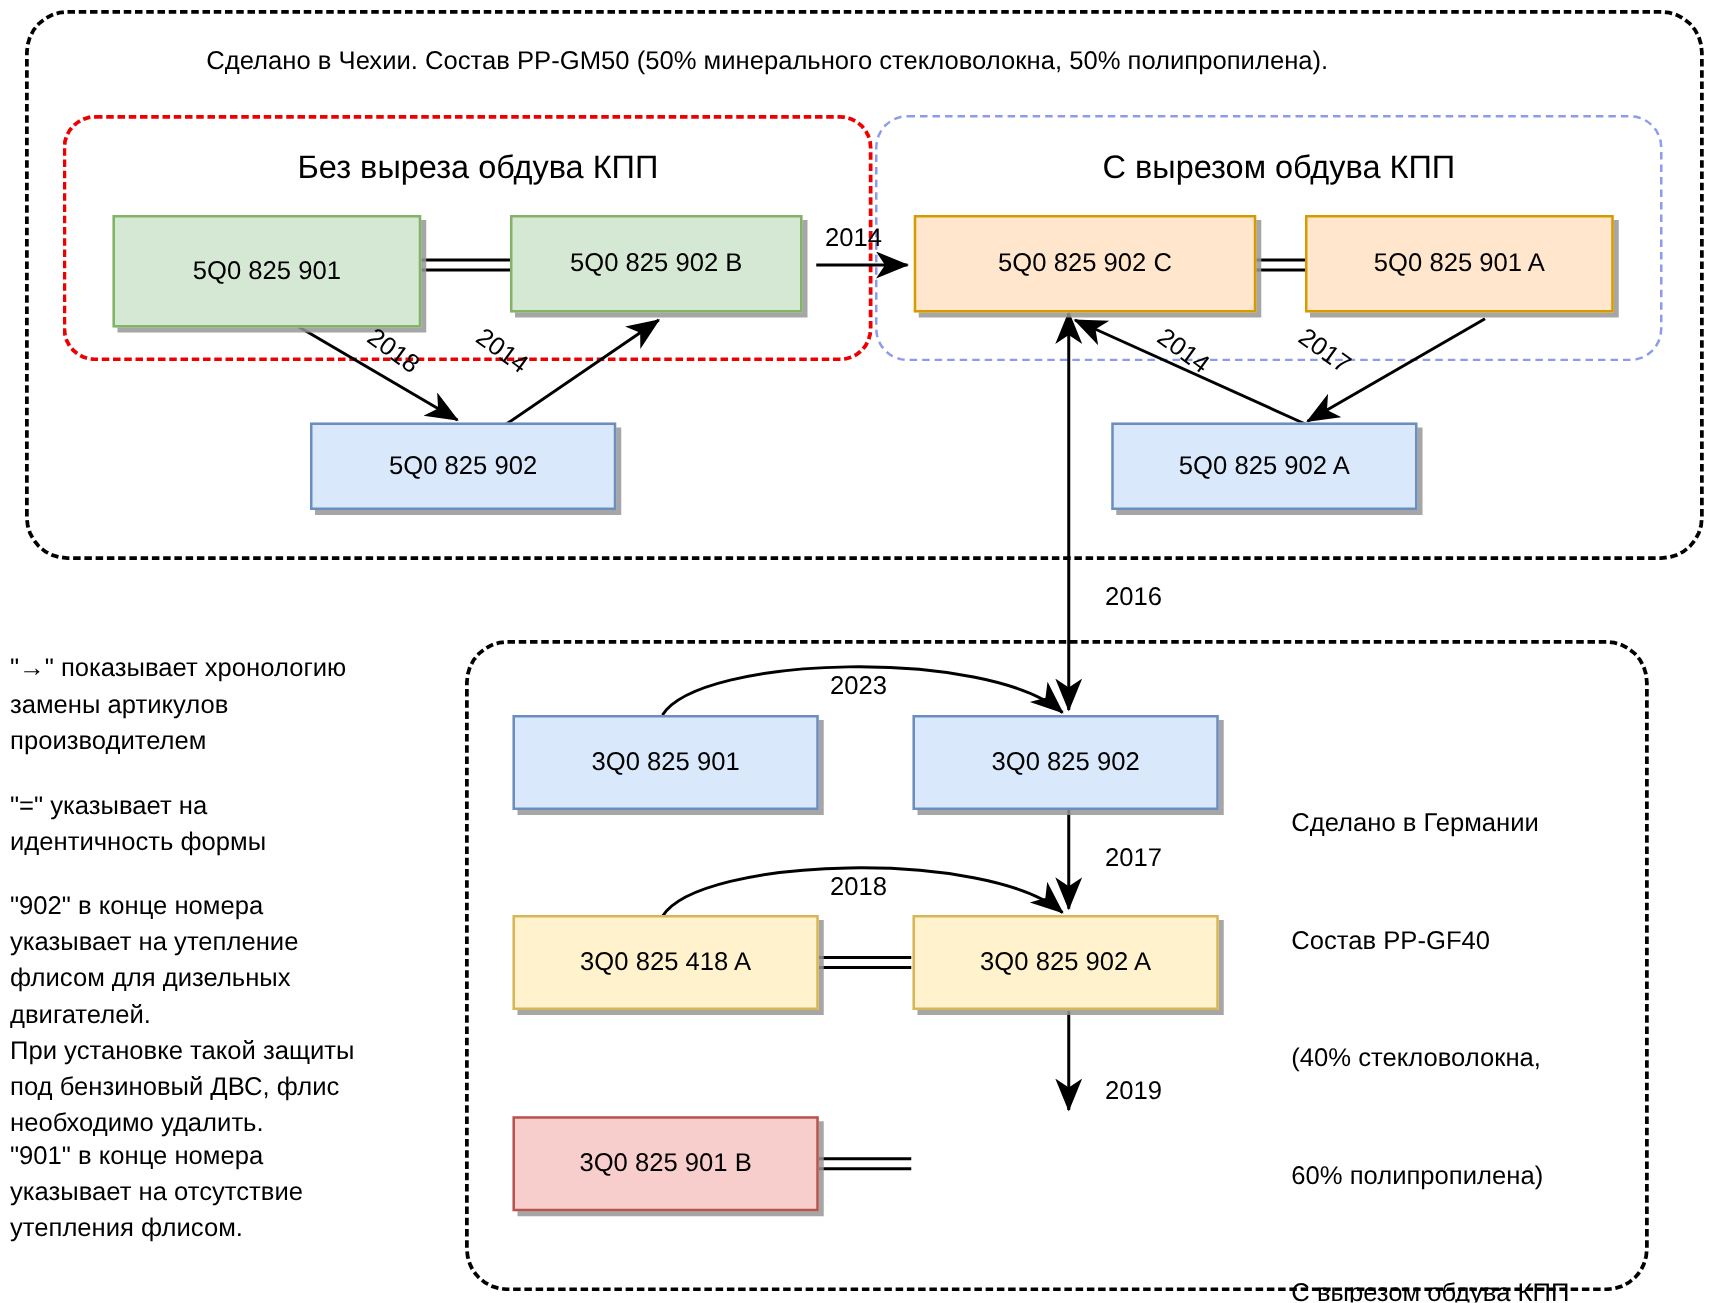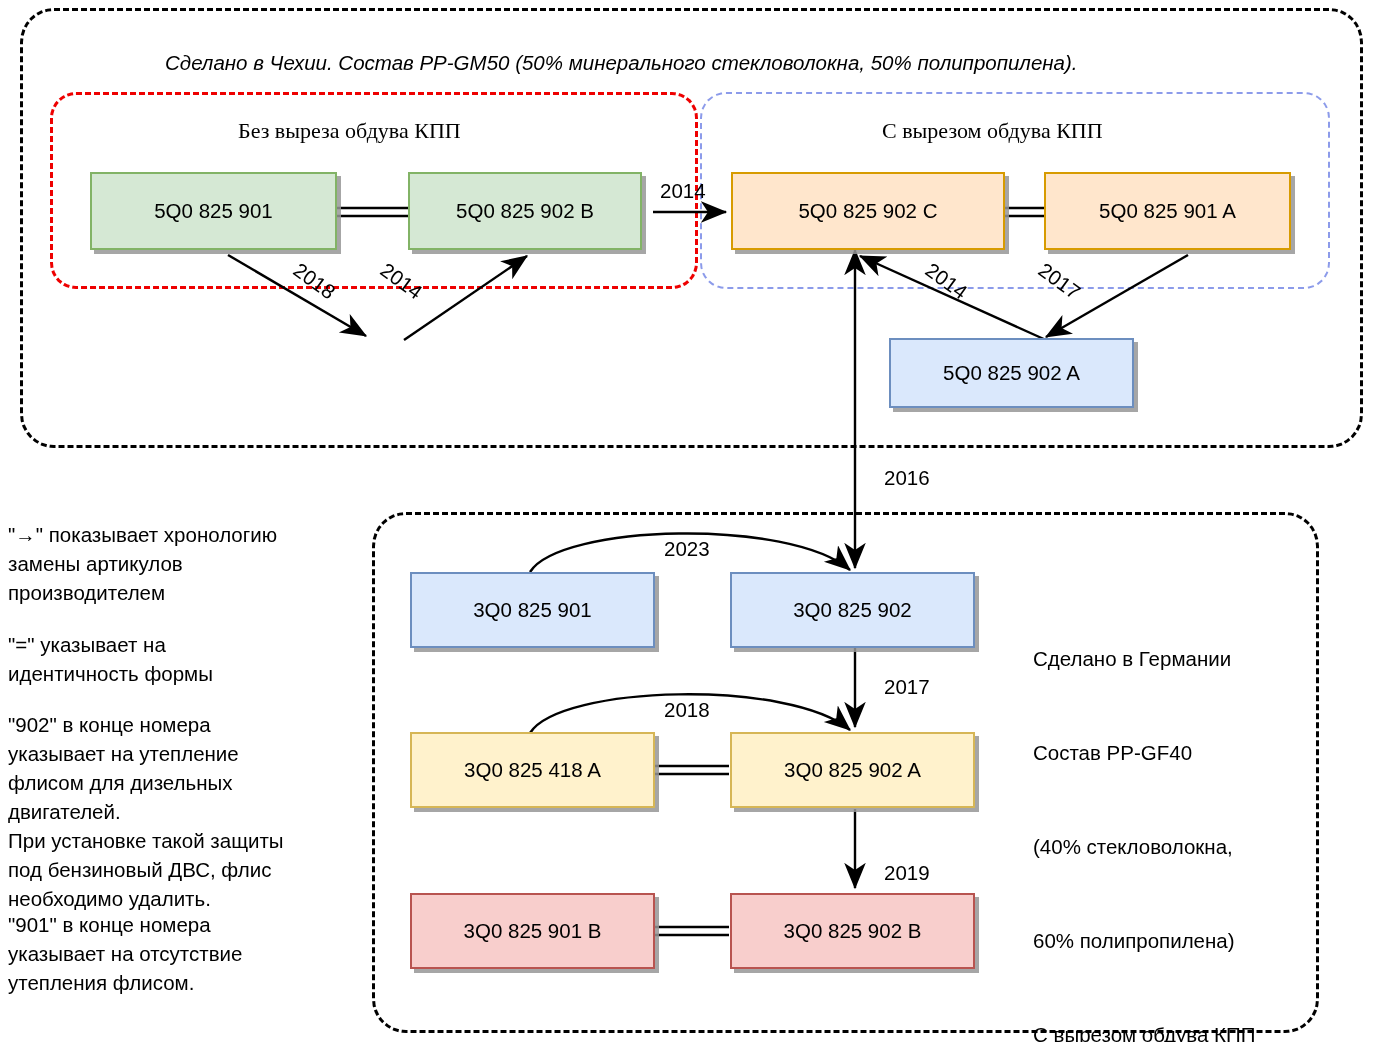--- a/index.html
+++ b/index.html
@@ -7,21 +7,21 @@
   #stage{position:relative;width:1382px;height:1042px;overflow:hidden;}
   svg#wires{position:absolute;left:0;top:0;width:1382px;height:1042px;pointer-events:none;}
 
   .container{position:absolute;box-sizing:border-box;border-style:dashed;border-radius:34px;}
   .cont-outer-top{border-width:3px;border-color:#000;}
   .cont-outer-bottom{border-width:3px;border-color:#000;}
   .cont-red{border-width:3px;border-color:#ee0000;border-radius:26px;}
   .cont-purple{border-width:2px;border-color:#8c9bea;border-radius:26px;}
 
   .title{position:absolute;font-size:20.5px;white-space:nowrap;}
-  .grp-title{position:absolute;font-size:22px;white-space:nowrap;font-family:Liberation Serif, serif;}
+  .grp-title{position:absolute;font-size:26px;white-space:nowrap;}
 
   .node{position:absolute;box-sizing:border-box;border-width:2px;border-style:solid;
         display:flex;align-items:center;justify-content:center;font-size:20.5px;
         box-shadow:4px 4px 0 0 rgba(150,150,150,0.85);}
   .n-green{background:#d5e8d4;border-color:#82b366;}
   .n-orange{background:#ffe6cc;border-color:#d79b00;}
   .n-blue{background:#dae8fc;border-color:#6c8ebf;}
   .n-yellow{background:#fff2cc;border-color:#d6b656;}
   .n-red{background:#f8cecc;border-color:#b85450;}
 
@@ -34,21 +34,21 @@
 </head>
 <body>
 
 <div id="stage">
 
   <div class="container cont-outer-top" style="left:20px;top:8px;width:1343px;height:440px;"></div>
   <div class="container cont-red" style="left:50px;top:92px;width:648px;height:197px;"></div>
   <div class="container cont-purple" style="left:700px;top:92px;width:630px;height:197px;"></div>
   <div class="container cont-outer-bottom" style="left:372px;top:512px;width:947px;height:521px;"></div>
 
-  <div class="title" style="left:165px;top:51px;font-style:italic;">Сделано в Чехии. Состав PP-GM50 (50% минерального стекловолокна, 50% полипропилена).</div>
+  <div class="title" style="left:165px;top:37px;">Сделано в Чехии. Состав PP-GM50 (50% минерального стекловолокна, 50% полипропилена).</div>
   <div class="grp-title" style="left:238px;top:118px;">Без выреза обдува КПП</div>
   <div class="grp-title" style="left:882px;top:118px;">С вырезом обдува КПП</div>
 
   <svg id="wires" viewBox="0 0 1382 1042">
     <defs>
       <marker id="ah" markerWidth="13" markerHeight="13" refX="10.5" refY="4.5" orient="auto" markerUnits="strokeWidth">
         <path d="M0,0 L11,4.5 L0,9 L3,4.5 Z" fill="#000"></path>
       </marker>
     </defs>
     <g stroke="#000" stroke-width="2.4" fill="none">
@@ -80,40 +80,40 @@
 
       <line x1="855" y1="809" x2="855" y2="888" marker-end="url(#ah)"></line>
 
       <line x1="654" y1="766" x2="729" y2="766"></line>
       <line x1="654" y1="774" x2="729" y2="774"></line>
       <line x1="654" y1="927" x2="729" y2="927"></line>
       <line x1="654" y1="935" x2="729" y2="935"></line>
     </g>
   </svg>
 
-  <div class="node n-green" style="left:90px;top:172px;width:247px;height:78px;text-align:center;">5Q0 825 901</div>
+  <div class="node n-green" style="left:90px;top:172px;width:247px;height:90px;text-align:center;">5Q0 825 901</div>
   <div class="node n-green" style="left:408px;top:172px;width:234px;height:78px;">5Q0 825 902 B</div>
   <div class="node n-orange" style="left:731px;top:172px;width:274px;height:78px;">5Q0 825 902 C</div>
   <div class="node n-orange" style="left:1044px;top:172px;width:247px;height:78px;">5Q0 825 901 A</div>
+  <div class="node n-blue" style="left:248px;top:338px;width:245px;height:70px;">5Q0 825 902</div>
   <div class="node n-blue" style="left:889px;top:338px;width:245px;height:70px;">5Q0 825 902 A</div>
 
   <div class="elabel" style="left:660px;top:179px;">2014</div>
   <div class="elabel rot" style="left:303px;top:258px;">2018</div>
   <div class="elabel rot" style="left:390px;top:258px;">2014</div>
   <div class="elabel rot" style="left:935px;top:258px;">2014</div>
   <div class="elabel rot" style="left:1048px;top:258px;">2017</div>
 
   <div class="elabel" style="left:884px;top:466px;">2016</div>
 
   <div class="node n-blue" style="left:410px;top:572px;width:245px;height:76px;">3Q0 825 901</div>
   <div class="node n-blue" style="left:730px;top:572px;width:245px;height:76px;">3Q0 825 902</div>
   <div class="node n-yellow" style="left:410px;top:732px;width:245px;height:76px;">3Q0 825 418 A</div>
   <div class="node n-yellow" style="left:730px;top:732px;width:245px;height:76px;">3Q0 825 902 A</div>
   <div class="node n-red" style="left:410px;top:893px;width:245px;height:76px;">3Q0 825 901 B</div>
-  <div class="node n-red" style="left:730px;top:893px;width:245px;height:76px;">3Q0 825 902 B</div>
 
   <div class="elabel" style="left:664px;top:537px;">2023</div>
   <div class="elabel" style="left:884px;top:675px;">2017</div>
   <div class="elabel" style="left:664px;top:698px;">2018</div>
   <div class="elabel" style="left:884px;top:842px;margin-top:19px;">2019</div>
 
   <div class="sidetext" style="left:8px;top:520px;">"→" показывает хронологию
 замены артикулов
 производителем</div>
   <div class="sidetext" style="left:8px;top:630px;">"=" указывает на

